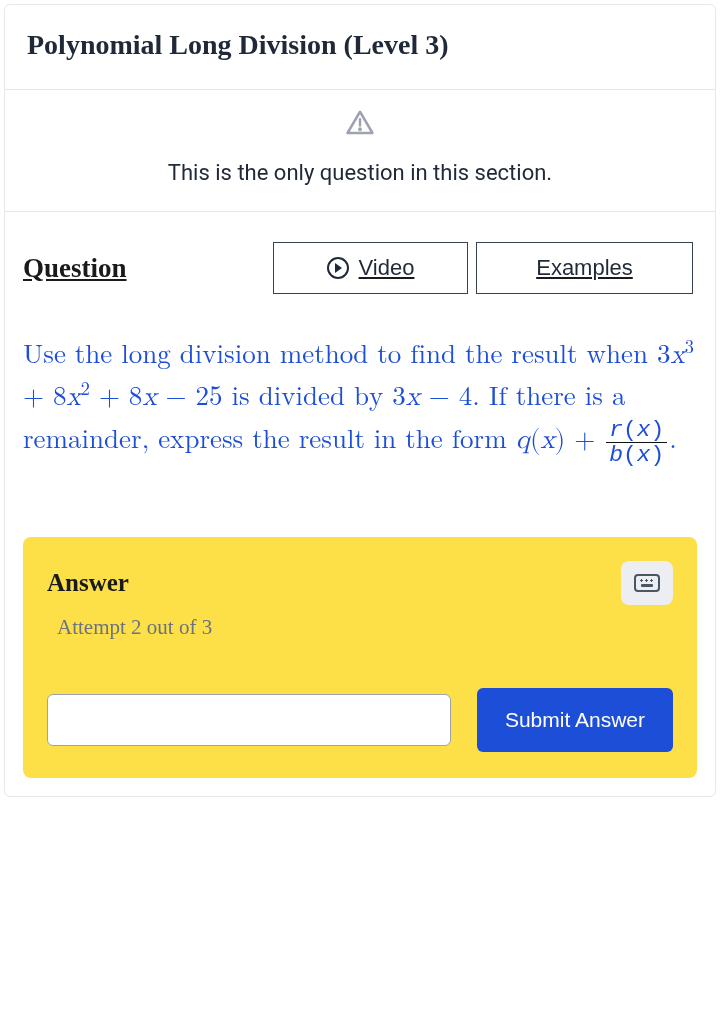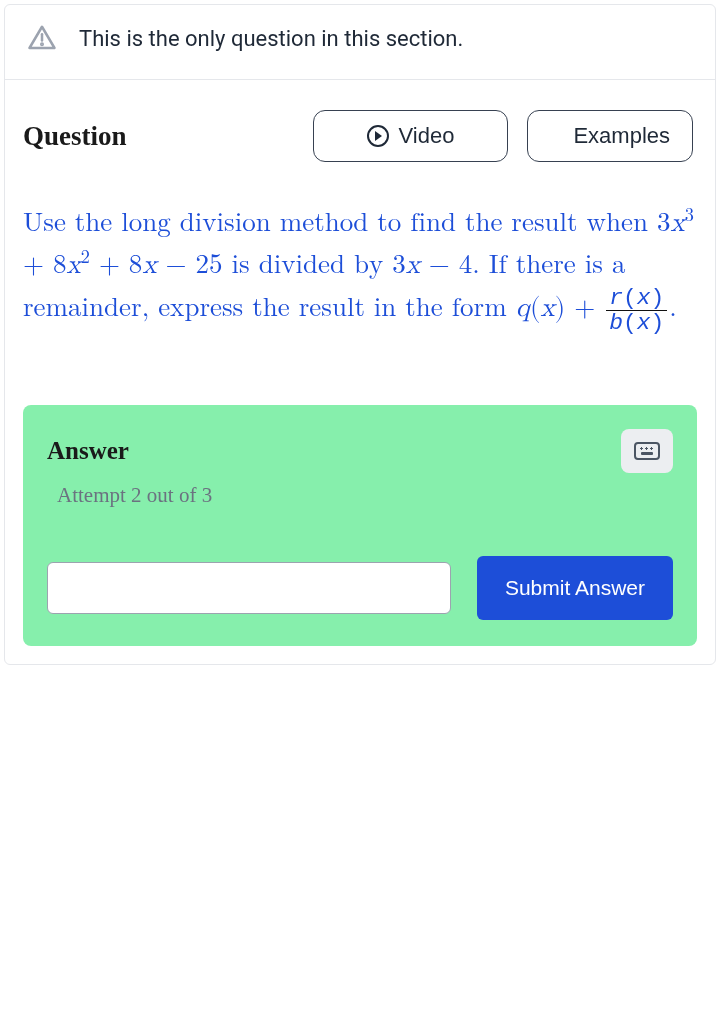--- a/index.html
+++ b/index.html
@@ -24,55 +24,57 @@
     font-weight: 700;
     font-size: 28px;
     color: #1f2937;
   }
   .notice-row {
     padding: 18px 22px 26px 22px;
     border-bottom: 1px solid #e5e7eb;
     display: flex;
     align-items: center;
     gap: 22px;
+    flex-direction: column;
   }
   .notice-icon svg { display: block; }
   .notice-text {
     font-size: 22px;
     color: #1f2937;
   }
   .q-header {
     padding: 30px 22px 10px 12px;
     display: flex;
     align-items: center;
-    gap: 19px;
+    gap: 8px;
+    text-decoration: underline;
   }
   .q-label {
     font-family: Georgia, "Times New Roman", serif;
     font-weight: 700;
     font-size: 27px;
     flex: 1;
     padding-left: 6px;
   }
   .btn {
     border: 1.5px solid #374151;
-    border-radius: 12px;
+    border-radius: 0;
     background: #fff;
     height: 52px;
     display: flex;
     align-items: center;
     justify-content: center;
     gap: 10px;
     padding: 0 22px;
     font-size: 22px;
     color: #1f2937;
     cursor: pointer;
   }
   .btn-video { width: 195px; }
-  .btn-examples { width: 166px; justify-content: flex-end; }
+  .btn-examples { width: 217px; }
   .play-icon {
     width: 22px; height: 22px;
     border: 2px solid #1f2937;
     border-radius: 50%;
     display: inline-flex;
     align-items: center;
     justify-content: center;
   }
   .play-icon::after {
     content: "";
@@ -97,21 +99,21 @@
     vertical-align: middle;
     text-align: center;
     font-size: 0.85em;
     line-height: 1.05;
     margin: 0 2px;
   }
   .frac .num { display: block; padding: 0 3px; font-family: Liberation Mono, monospace; }
   .frac .den { display: block; border-top: 1.5px solid #111; padding: 0 3px; font-family: Liberation Mono, monospace; }
   .answer-box {
     margin: 60px 18px 18px 18px;
-    background: #86efac;
+    background: #fde047;
     border-radius: 8px;
     padding: 24px 24px 26px 24px;
   }
   .answer-head {
     display: flex;
     align-items: center;
     justify-content: space-between;
   }
   .answer-label {
     font-family: Georgia, "Times New Roman", serif;
@@ -180,20 +182,23 @@
     border-radius: 6px;
     font-size: 21px;
     cursor: pointer;
   }
 </style>
 </head>
 <body>
 
 <div class="card">
 
+  <div class="title-row">
+    <div class="title">Polynomial Long Division (Level 3)</div>
+  </div>
 
   <div class="notice-row">
     <span class="notice-icon">
       <svg width="30" height="30" viewBox="0 0 24 24" fill="none" stroke="#9ca3af" stroke-width="2" stroke-linejoin="round" stroke-linecap="round">
         <path d="M12 3 L22 20 H2 Z"></path>
         <line x1="12" y1="9" x2="12" y2="14"></line>
         <circle cx="12" cy="17" r="0.6" fill="#9ca3af"></circle>
       </svg>
     </span>
     <span class="notice-text">This is the only question in this section.</span>

